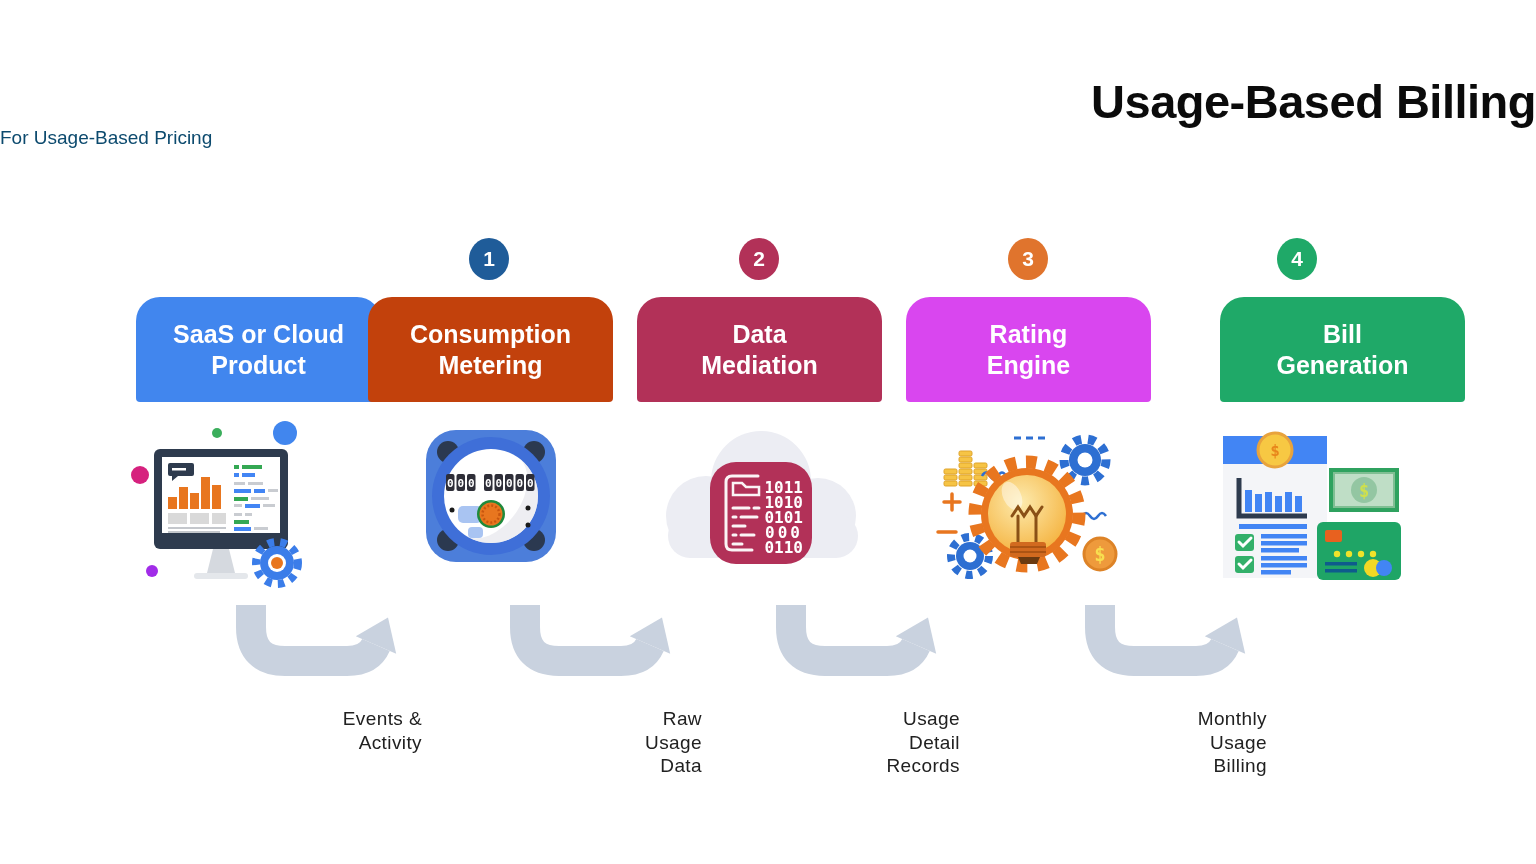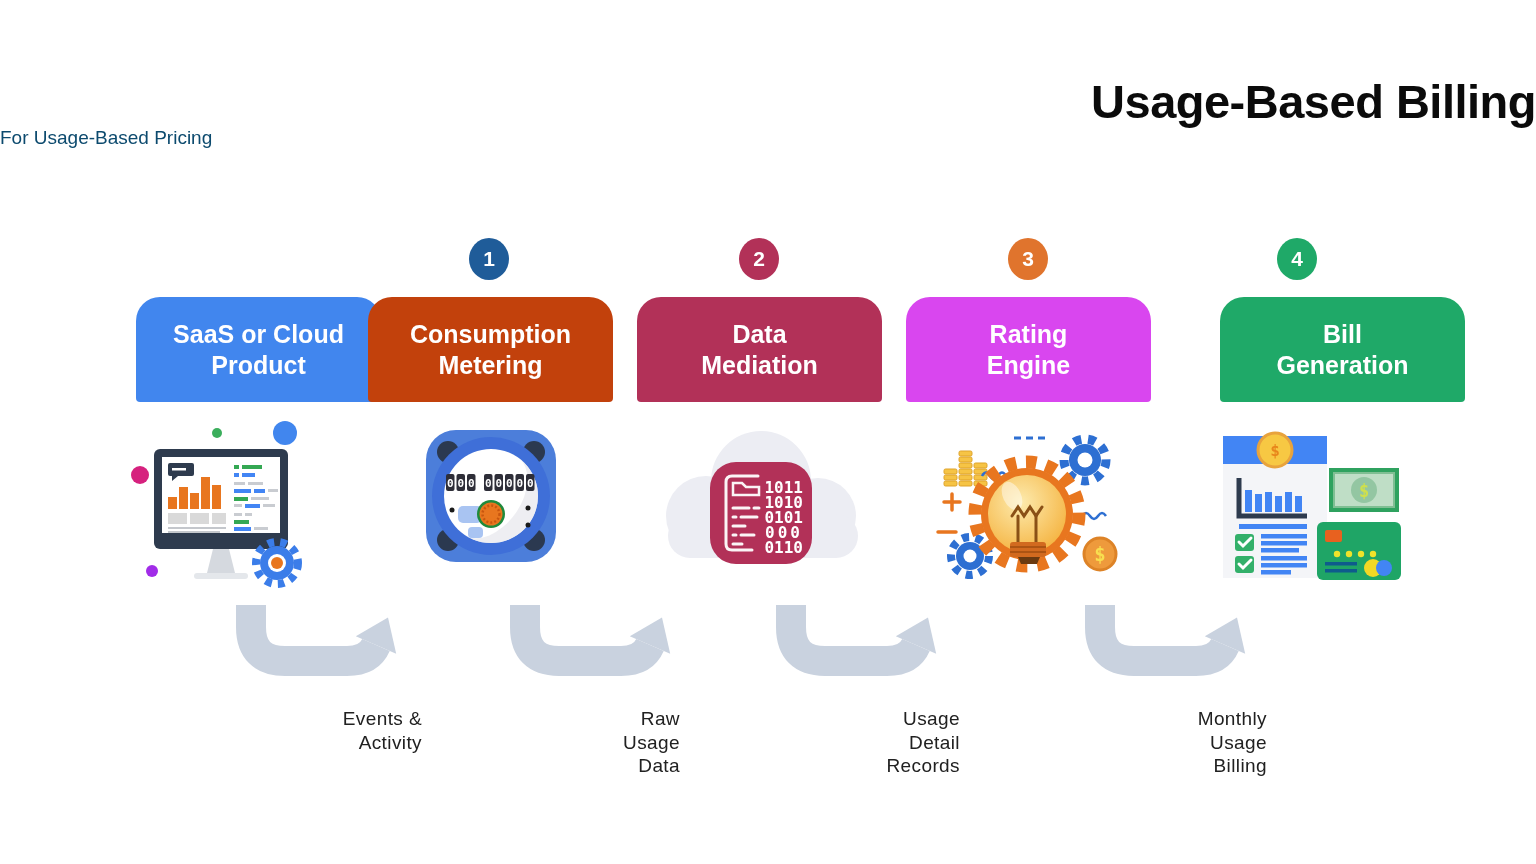--- a/index.html
+++ b/index.html
@@ -310,21 +310,21 @@
     <path d="M18,0 V22 Q18,56 52,56 H114 Q136,56 143,40" fill="none" stroke-width="30" style="stroke: rgb(201, 210, 223);"></path>
     <polygon points="155,12.5 163.2,48.8 122.8,31.2" style="fill: rgb(201, 210, 223);"></polygon>
   </svg>
   <svg class="arrow" style="left:1082px; top:605px" width="172" height="78" viewBox="0 0 172 78">
     <path d="M18,0 V22 Q18,56 52,56 H114 Q136,56 143,40" fill="none" stroke-width="30" style="stroke: rgb(201, 210, 223);"></path>
     <polygon points="155,12.5 163.2,48.8 122.8,31.2" style="fill: rgb(201, 210, 223);"></polygon>
   </svg>
 
   <div class="flow-label" style="left:222px">Events &amp;
 Activity</div>
-  <div class="flow-label" style="left:480px">Raw
+  <div class="flow-label" style="left:502px">Raw
 Usage
 Data</div>
   <div class="flow-label" style="left:760px">Usage
 Detail
 Records</div>
   <div class="flow-label" style="left:1067px">Monthly
 Usage
 Billing</div>
 
 </div>

